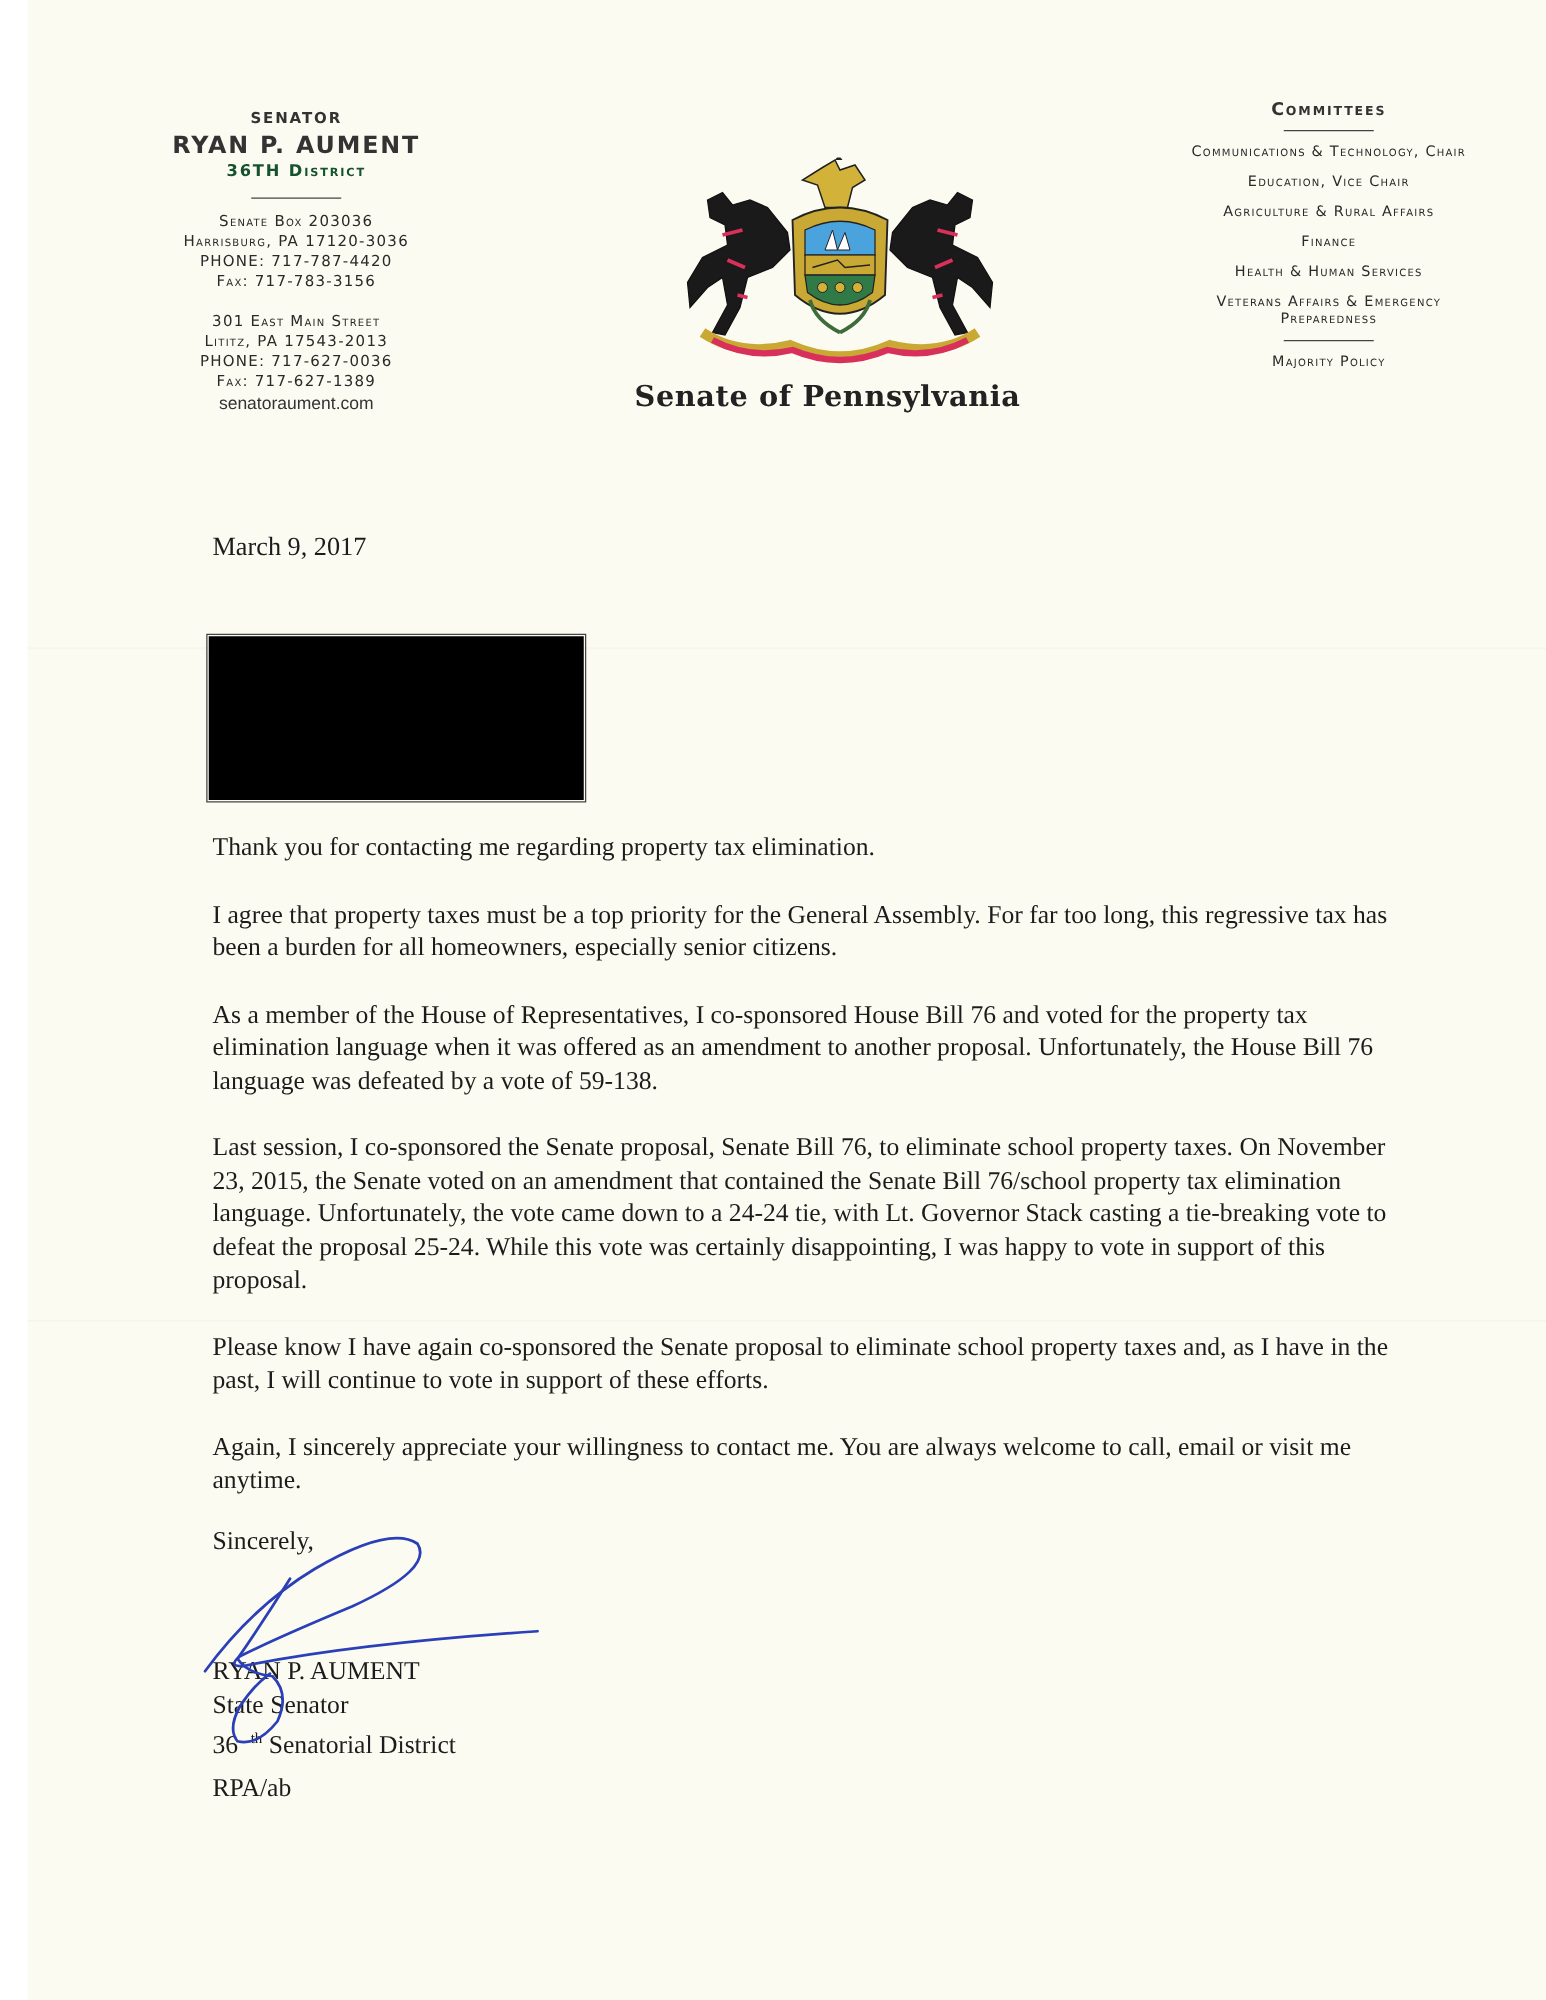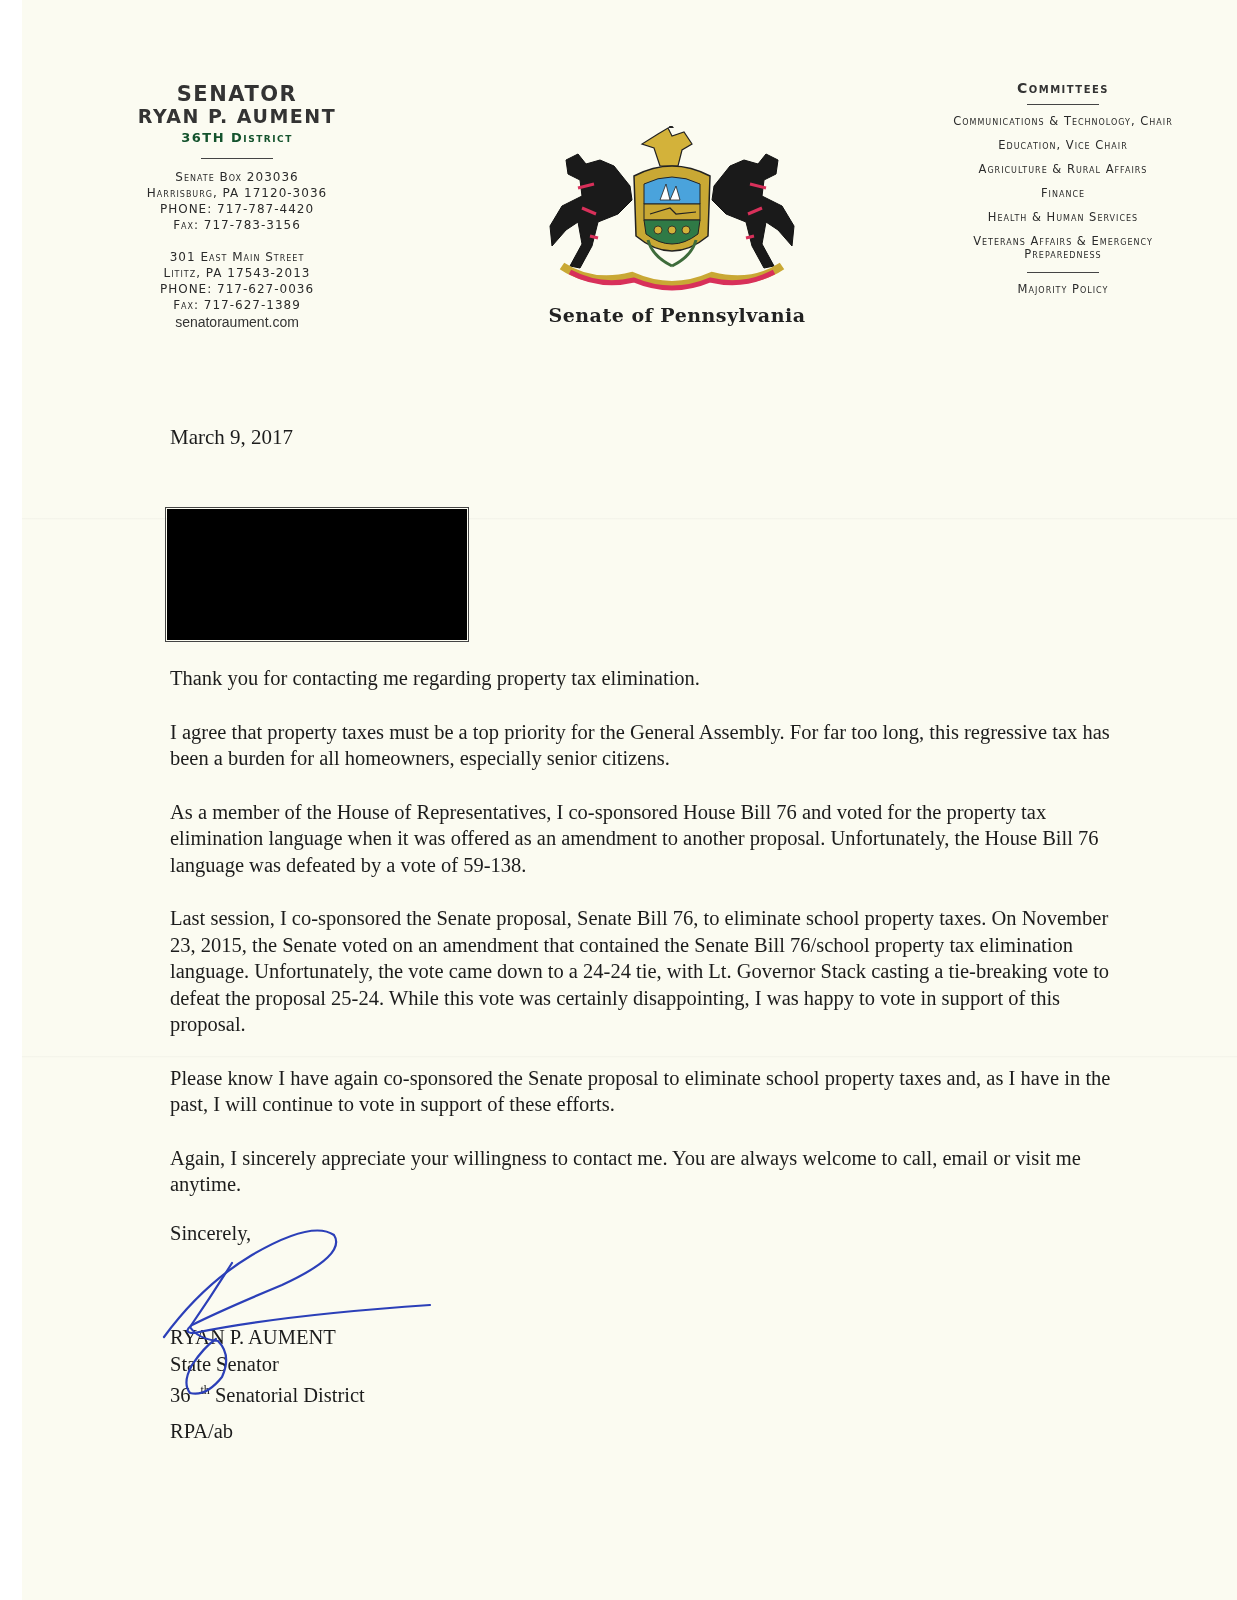--- a/index.html
+++ b/index.html
@@ -20,41 +20,41 @@
   .sc {
     font-family:"DejaVu Sans", sans-serif;
     font-variant:small-caps;
     letter-spacing:1px;
     color:#2a2a2a;
     font-weight:normal;
   }
   .left-head {
     position:absolute; left:100px; top:84px; width:230px; text-align:center;
   }
-  .left-head .l1 { font-family:"DejaVu Sans", sans-serif; font-weight:bold; font-size:21px; letter-spacing:1.5px; color:#333; line-height:20px; }
+  .left-head .l1 { font-family:"DejaVu Sans", sans-serif; font-weight:bold; font-size:12px; letter-spacing:1.5px; color:#333; line-height:20px; }
   .left-head .l2 { font-family:"DejaVu Sans", sans-serif; font-weight:bold; font-size:19px; letter-spacing:1.5px; color:#333; line-height:24px; }
   .left-head .l3 { font-family:"DejaVu Sans", sans-serif; font-weight:bold; font-size:13px; letter-spacing:1.5px; color:#14532d; line-height:20px; font-variant:small-caps; }
   .rule { width:72px; height:1px; background:#444; margin:10px auto 10px auto; }
   .addr { font-size:12px; line-height:16px; }
   .addr-block + .addr-block { margin-top:16px; }
   .web { font-family:"Liberation Sans", sans-serif; font-size:14px; color:#333; margin-top:1px; letter-spacing:0; }
 
   .right-head {
     position:absolute; left:888px; top:80px; width:306px; text-align:center;
   }
   .right-head .title { font-family:"DejaVu Sans", sans-serif; font-weight:bold; font-size:14px; letter-spacing:1.5px; font-variant:small-caps; color:#333; }
   .right-head .rule { margin:8px auto 10px auto; }
   .comm { font-size:11.5px; line-height:13px; margin-bottom:11px; }
 
   .seal {
     position:absolute; left:500px; top:126px; width:300px; height:170px;
   }
   .senate-name {
-    position:absolute; left:485px; top:304px; width:340px; text-align:center;
-    font-family:"DejaVu Serif", serif; font-weight:bold; font-size:19px; color:#222;
+    position:absolute; left:470px; top:304px; width:340px; text-align:center;
+    font-family:"DejaVu Serif", serif; font-weight:bold; font-size:23px; color:#222;
     letter-spacing:0.5px;
   }
 
   .date { position:absolute; left:148px; top:425px; font-size:21px; }
   .redact {
     position:absolute; left:145px; top:509px; width:300px; height:131px;
     background:#000; outline:1px solid #444; outline-offset:1px;
   }
   .body {
     position:absolute; left:148px; top:665px; width:960px;

